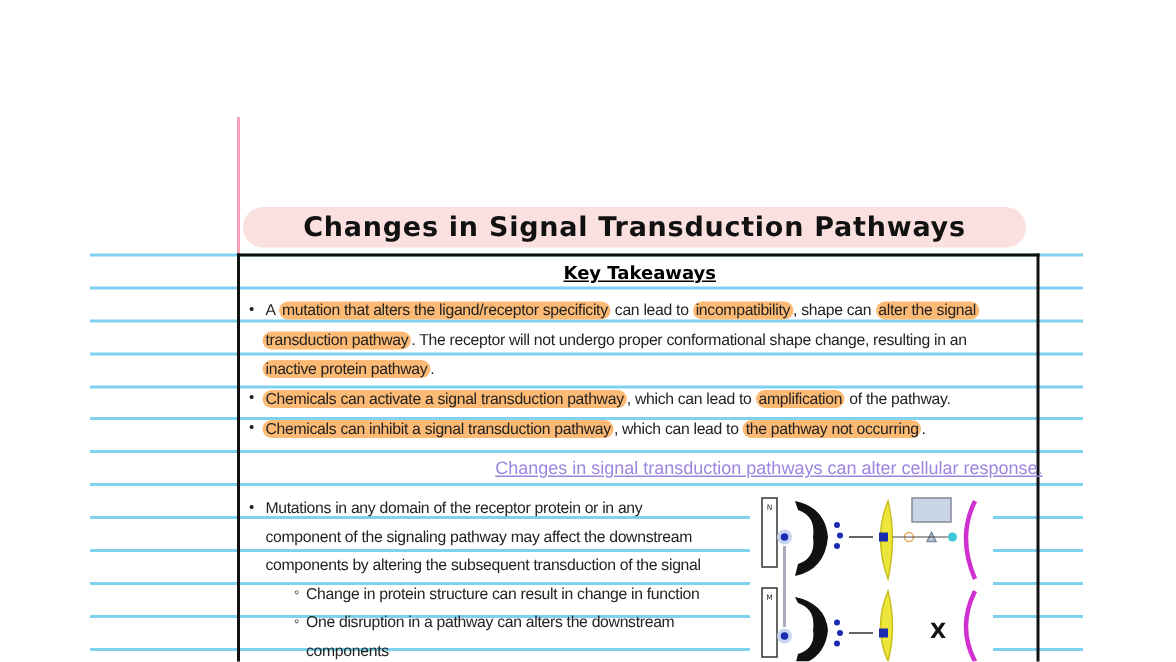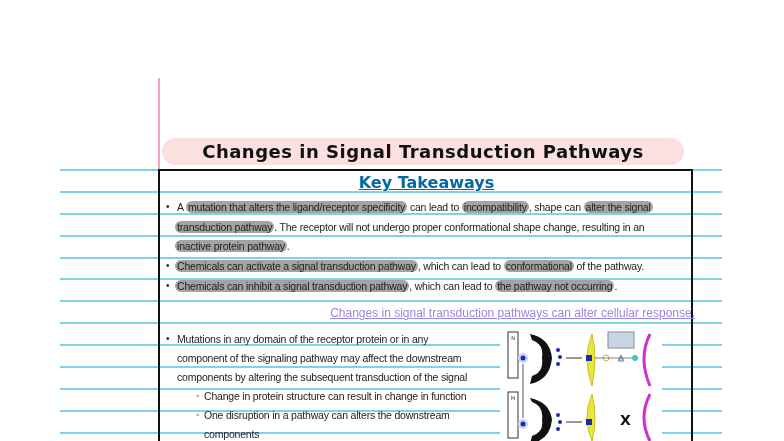--- a/index.html
+++ b/index.html
@@ -6,23 +6,23 @@
   body { width:784px; height:441px; background:#ffffff; position:relative; overflow:hidden;
          font-family:"Liberation Sans", sans-serif; color:#222; }
   .ruled-line { position:absolute; left:60px; width:662px; height:2px; background:#7fd2ef; }
   .margin-line { position:absolute; left:158px; top:78px; width:2px; height:92px; background:#f5a3b8; }
   .title-pill { position:absolute; left:162px; top:138px; width:522px; height:27px; background:#fbe0e0;
                 border-radius:14px; text-align:center; }
   .title-pill span { font-family:"DejaVu Sans", sans-serif; font-weight:bold; font-size:18px; line-height:27px;
                      letter-spacing:0.5px; color:#111; }
   .box { position:absolute; left:158px; top:169px; width:535px; height:290px; border:2px solid #111; border-bottom:none; box-sizing:border-box; }
   .takeaways-heading { position:absolute; left:158px; top:173px; width:537px; text-align:center; }
-  .takeaways-heading span { font-family:"DejaVu Sans", sans-serif; font-weight:bold; font-size:16px; text-decoration:underline; color:#0369a1; }
+  .takeaways-heading span { font-family:"DejaVu Sans", sans-serif; font-weight:bold; font-size:12px; text-decoration:underline; color:#000000; }
   .txt { position:absolute; font-size:10.5px; color:#222; white-space:nowrap; letter-spacing:-0.2px; }
-  .hl { background:#a3a3a3; border-radius:6px; padding:0 2px; }
+  .hl { background:#fdba74; border-radius:6px; padding:0 2px; }
   .bullet { position:absolute; font-size:10px; color:#222; }
   .center-line { position:absolute; left:158px; width:537px; text-align:right; top:303px; }
   .center-line span { color:#9b85e0; text-decoration:underline; font-size:12px; }
   .figure { position:absolute; left:500px; top:328px; width:162px; height:113px; background:#fff; }
 </style>
 </head>
 <body>
 
 <div class="ruled-line" style="top:169px"></div>
 <div class="ruled-line" style="top:191px"></div>
@@ -57,21 +57,21 @@
 </div>
 <div class="txt" style="left:175px;top:221px">
   <span class="hl">transduction pathway</span><span>. The receptor will not undergo proper conformational shape change, resulting in an</span>
 </div>
 <div class="txt" style="left:175px;top:240px">
   <span class="hl">inactive protein pathway</span><span>.</span>
 </div>
 
 <div class="bullet" style="left:166px;top:260px">•</div>
 <div class="txt" style="left:175px;top:260px">
-  <span class="hl">Chemicals can activate a signal transduction pathway</span><span>, which can lead to </span><span class="hl">conformational</span><span> of the pathway.</span>
+  <span class="hl">Chemicals can activate a signal transduction pathway</span><span>, which can lead to </span><span class="hl">amplification</span><span> of the pathway.</span>
 </div>
 
 <div class="bullet" style="left:166px;top:280px">•</div>
 <div class="txt" style="left:175px;top:280px">
   <span class="hl">Chemicals can inhibit a signal transduction pathway</span><span>, which can lead to </span><span class="hl">the pathway not occurring</span><span>.</span>
 </div>
 
 <div class="center-line">
   <span>Changes in signal transduction pathways can alter cellular response.</span>
 </div>

